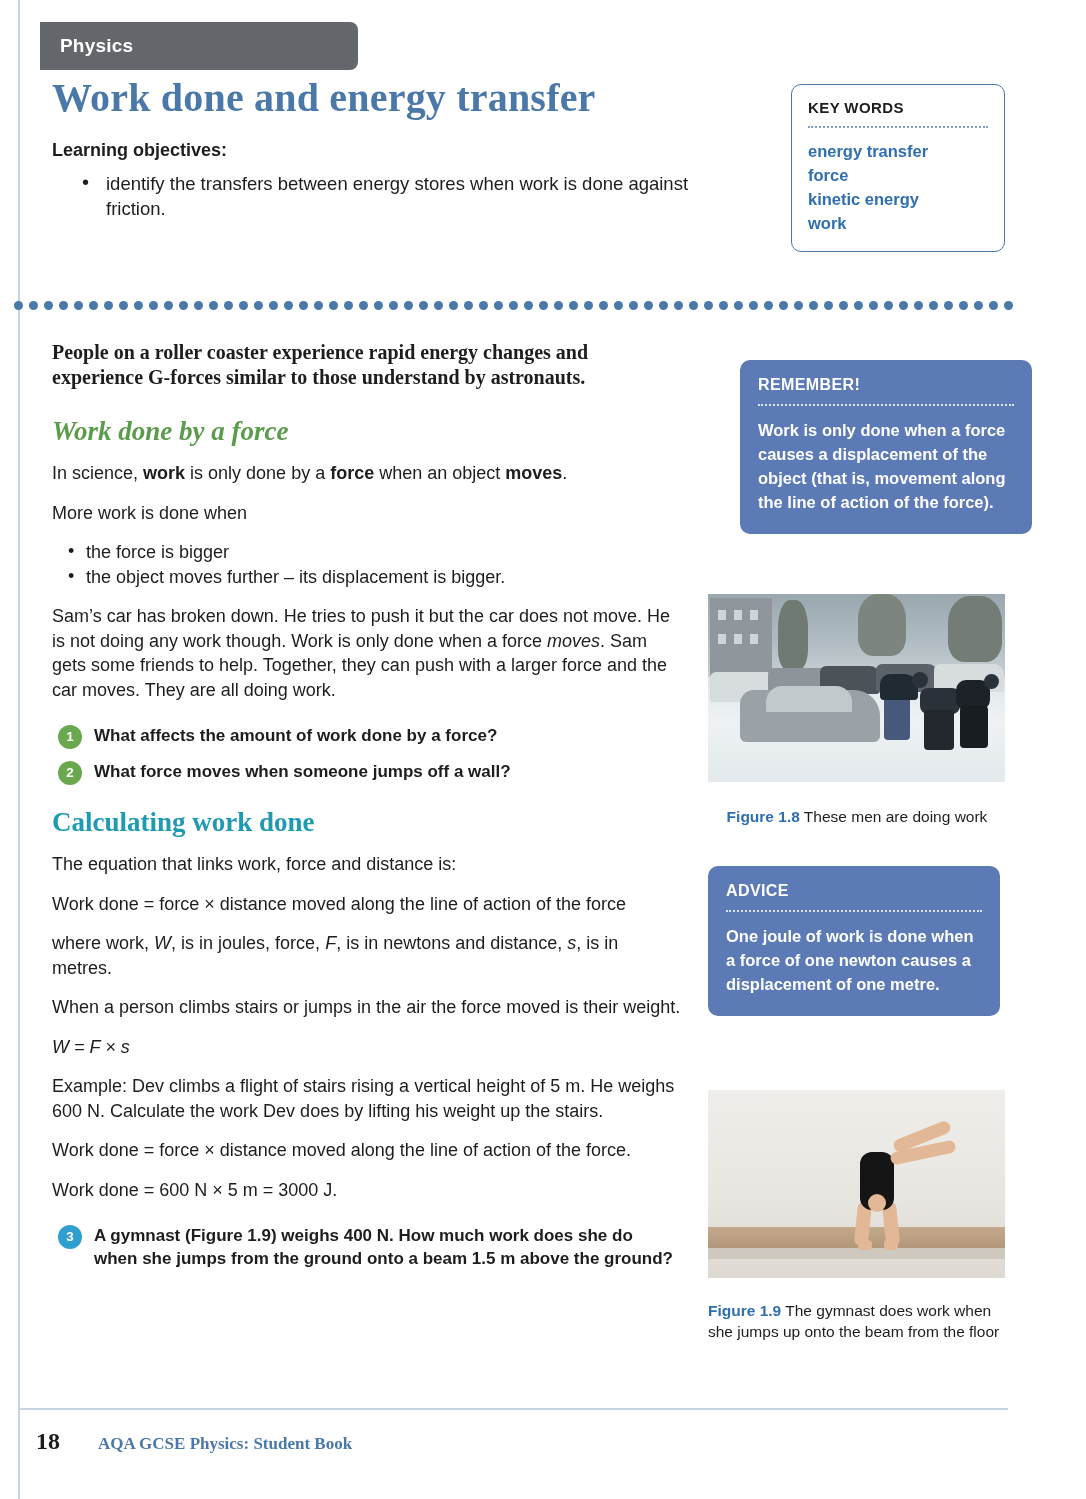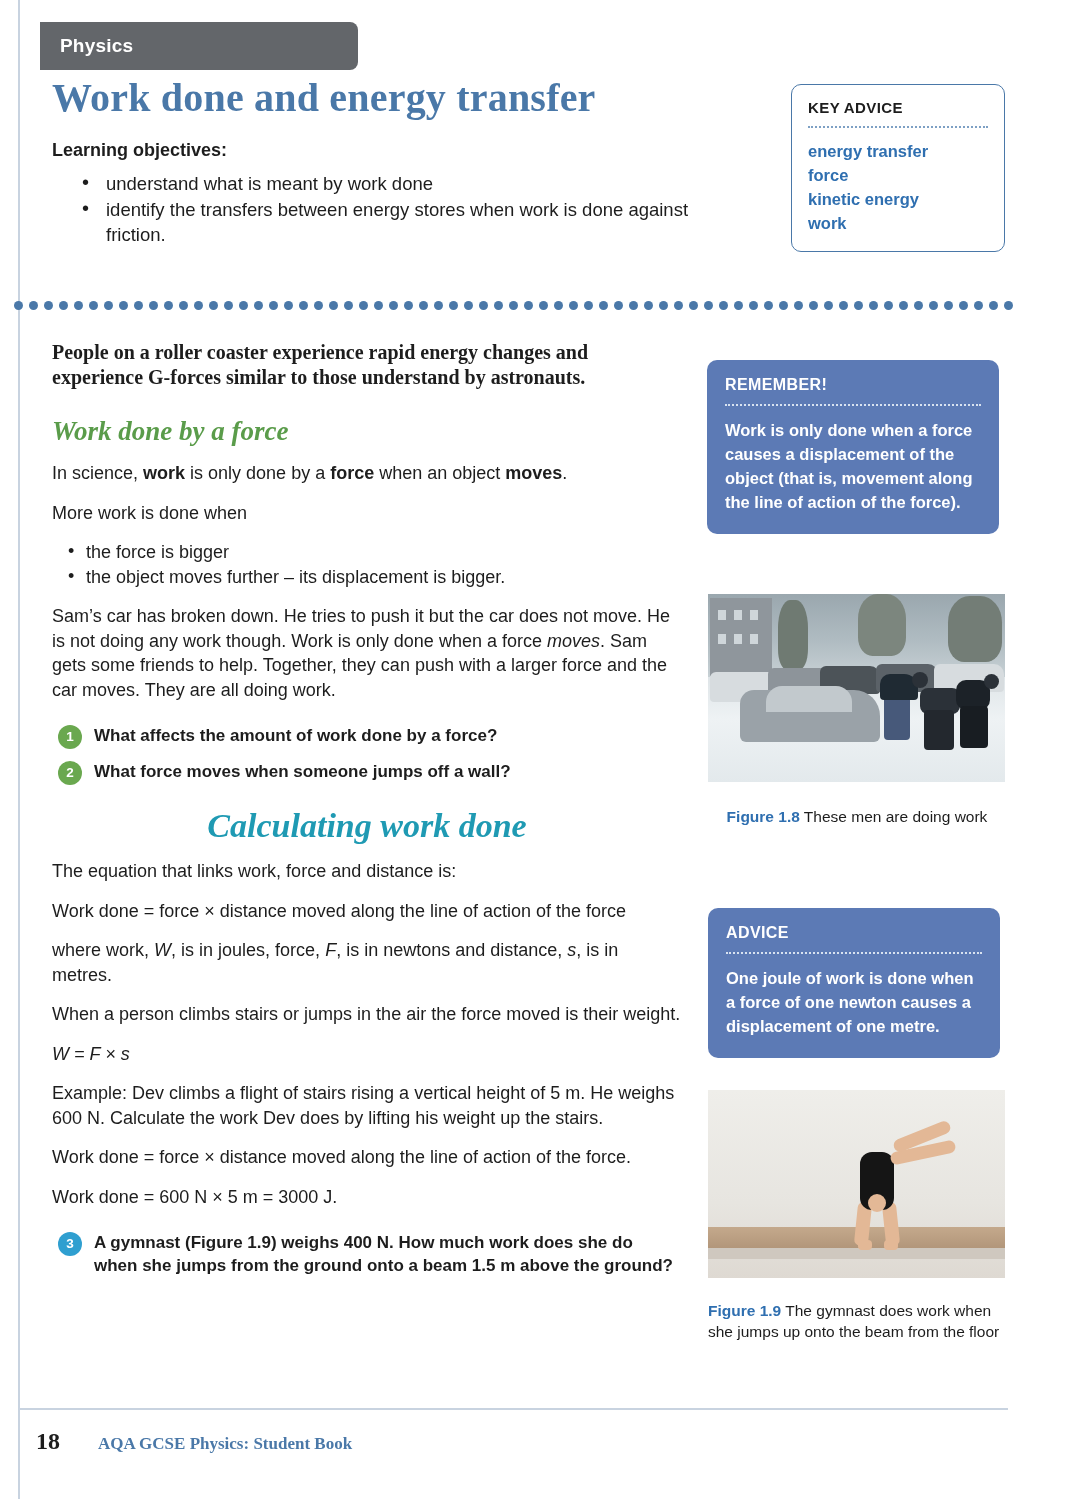--- a/index.html
+++ b/index.html
@@ -150,26 +150,24 @@
   h2.sec-green {
     font-family: "Liberation Serif", serif;
     font-style: italic;
     font-size: 27px;
     color: #5a9c4a;
     margin: 0 0 14px 0;
     font-weight: bold;
   }
   h2.sec-teal {
     font-family: "Liberation Serif", serif;
-    font-style: italic;
-    font-size: 34px;
+    font-size: 27px;
     color: #1f9ab3;
     margin: 0 0 14px 0;
     font-weight: bold;
-    text-align: center;
   }
   p.body {
     font-size: 18px;
     line-height: 24.5px;
     margin: 0 0 15px 0;
   }
   ul.bullets {
     margin: 0 0 15px 0;
     padding: 0 0 0 4px;
     list-style: none;
@@ -318,27 +316,26 @@
 
   <div class="left-rule"></div>
 
   <div class="subject-tab">Physics</div>
 
   <h1 class="title">Work done and energy transfer</h1>
 
   <div class="objectives">
     <div class="lo-title">Learning objectives:</div>
     <ul>
-      <li>understand what is meant by work done</li>
       <li>identify the transfers between energy stores when work is done against friction.</li>
     </ul>
   </div>
 
   <div class="keywords">
-    <div class="kw-title">KEY ADVICE</div>
+    <div class="kw-title">KEY WORDS</div>
     <div class="kw-dots"></div>
     <div class="kw-item">energy transfer</div>
     <div class="kw-item">force</div>
     <div class="kw-item">kinetic energy</div>
     <div class="kw-item">work</div>
   </div>
 
   <div class="dotted-divider" id="dotted-divider">
       <div class="dot" style="left: 0px;"></div>
       <div class="dot" style="left: 15px;"></div>
@@ -451,21 +448,21 @@
     <p class="body">Work done = 600 N × 5 m = 3000 J.</p>
 
     <div class="qblock">
       <div class="q-row">
         <div class="q-num q-blue">3</div>
         <div class="q-text">A gymnast (Figure 1.9) weighs 400 N. How much work does she do when she jumps from the ground onto a beam 1.5 m above the ground?</div>
       </div>
     </div>
   </div>
 
-  <div class="callout" style="left:707px; top:360px;">
+  <div class="callout" style="left:740px; top:360px;">
     <div class="c-title">REMEMBER!</div>
     <div class="c-dots"></div>
     <div class="c-body">Work is only done when a force causes a displacement of the object (that is, movement along the line of action of the force).</div>
   </div>
 
   <div class="photo" id="photo-car">
     <div class="snow-sky"></div>
     <div class="snow-ground"></div>
     <div class="bldg" style="left:2px; top:4px; width:62px; height:78px; background:#8f969c;"></div>
     <div class="bldg" style="left:10px; top:16px; width:8px; height:10px; background:#cfd6da;"></div>
@@ -491,21 +488,21 @@
     <div class="person" style="left:216px; top:116px; width:30px; height:40px; background:#23282e; border-radius:4px;"></div>
     <div class="person" style="left:248px; top:86px; width:34px; height:30px; background:#1c2228; border-radius:10px;"></div>
     <div class="person" style="left:252px; top:112px; width:28px; height:42px; background:#181d22; border-radius:4px;"></div>
     <div class="person" style="left:276px; top:80px; width:15px; height:15px; background:#2b3138; border-radius:50%;"></div>
   </div>
 
   <div class="figcap" style="left:708px; top:806px;text-align:center;">
     <b>Figure 1.8</b><span> These men are doing work</span>
   </div>
 
-  <div class="callout" style="left:708px; top:908px;">
+  <div class="callout" style="left:708px; top:866px;">
     <div class="c-title">ADVICE</div>
     <div class="c-dots"></div>
     <div class="c-body">One joule of work is done when a force of one newton causes a displacement of one metre.</div>
   </div>
 
   <div class="photo" id="photo-gym">
     <div class="gym-bg"></div>
     <div class="beam-shadow"></div>
     <div class="beam"></div>
     <div class="gym-skin" style="left:148px; top:112px; width:14px; height:44px; border-radius:6px; transform:rotate(6deg);"></div>

